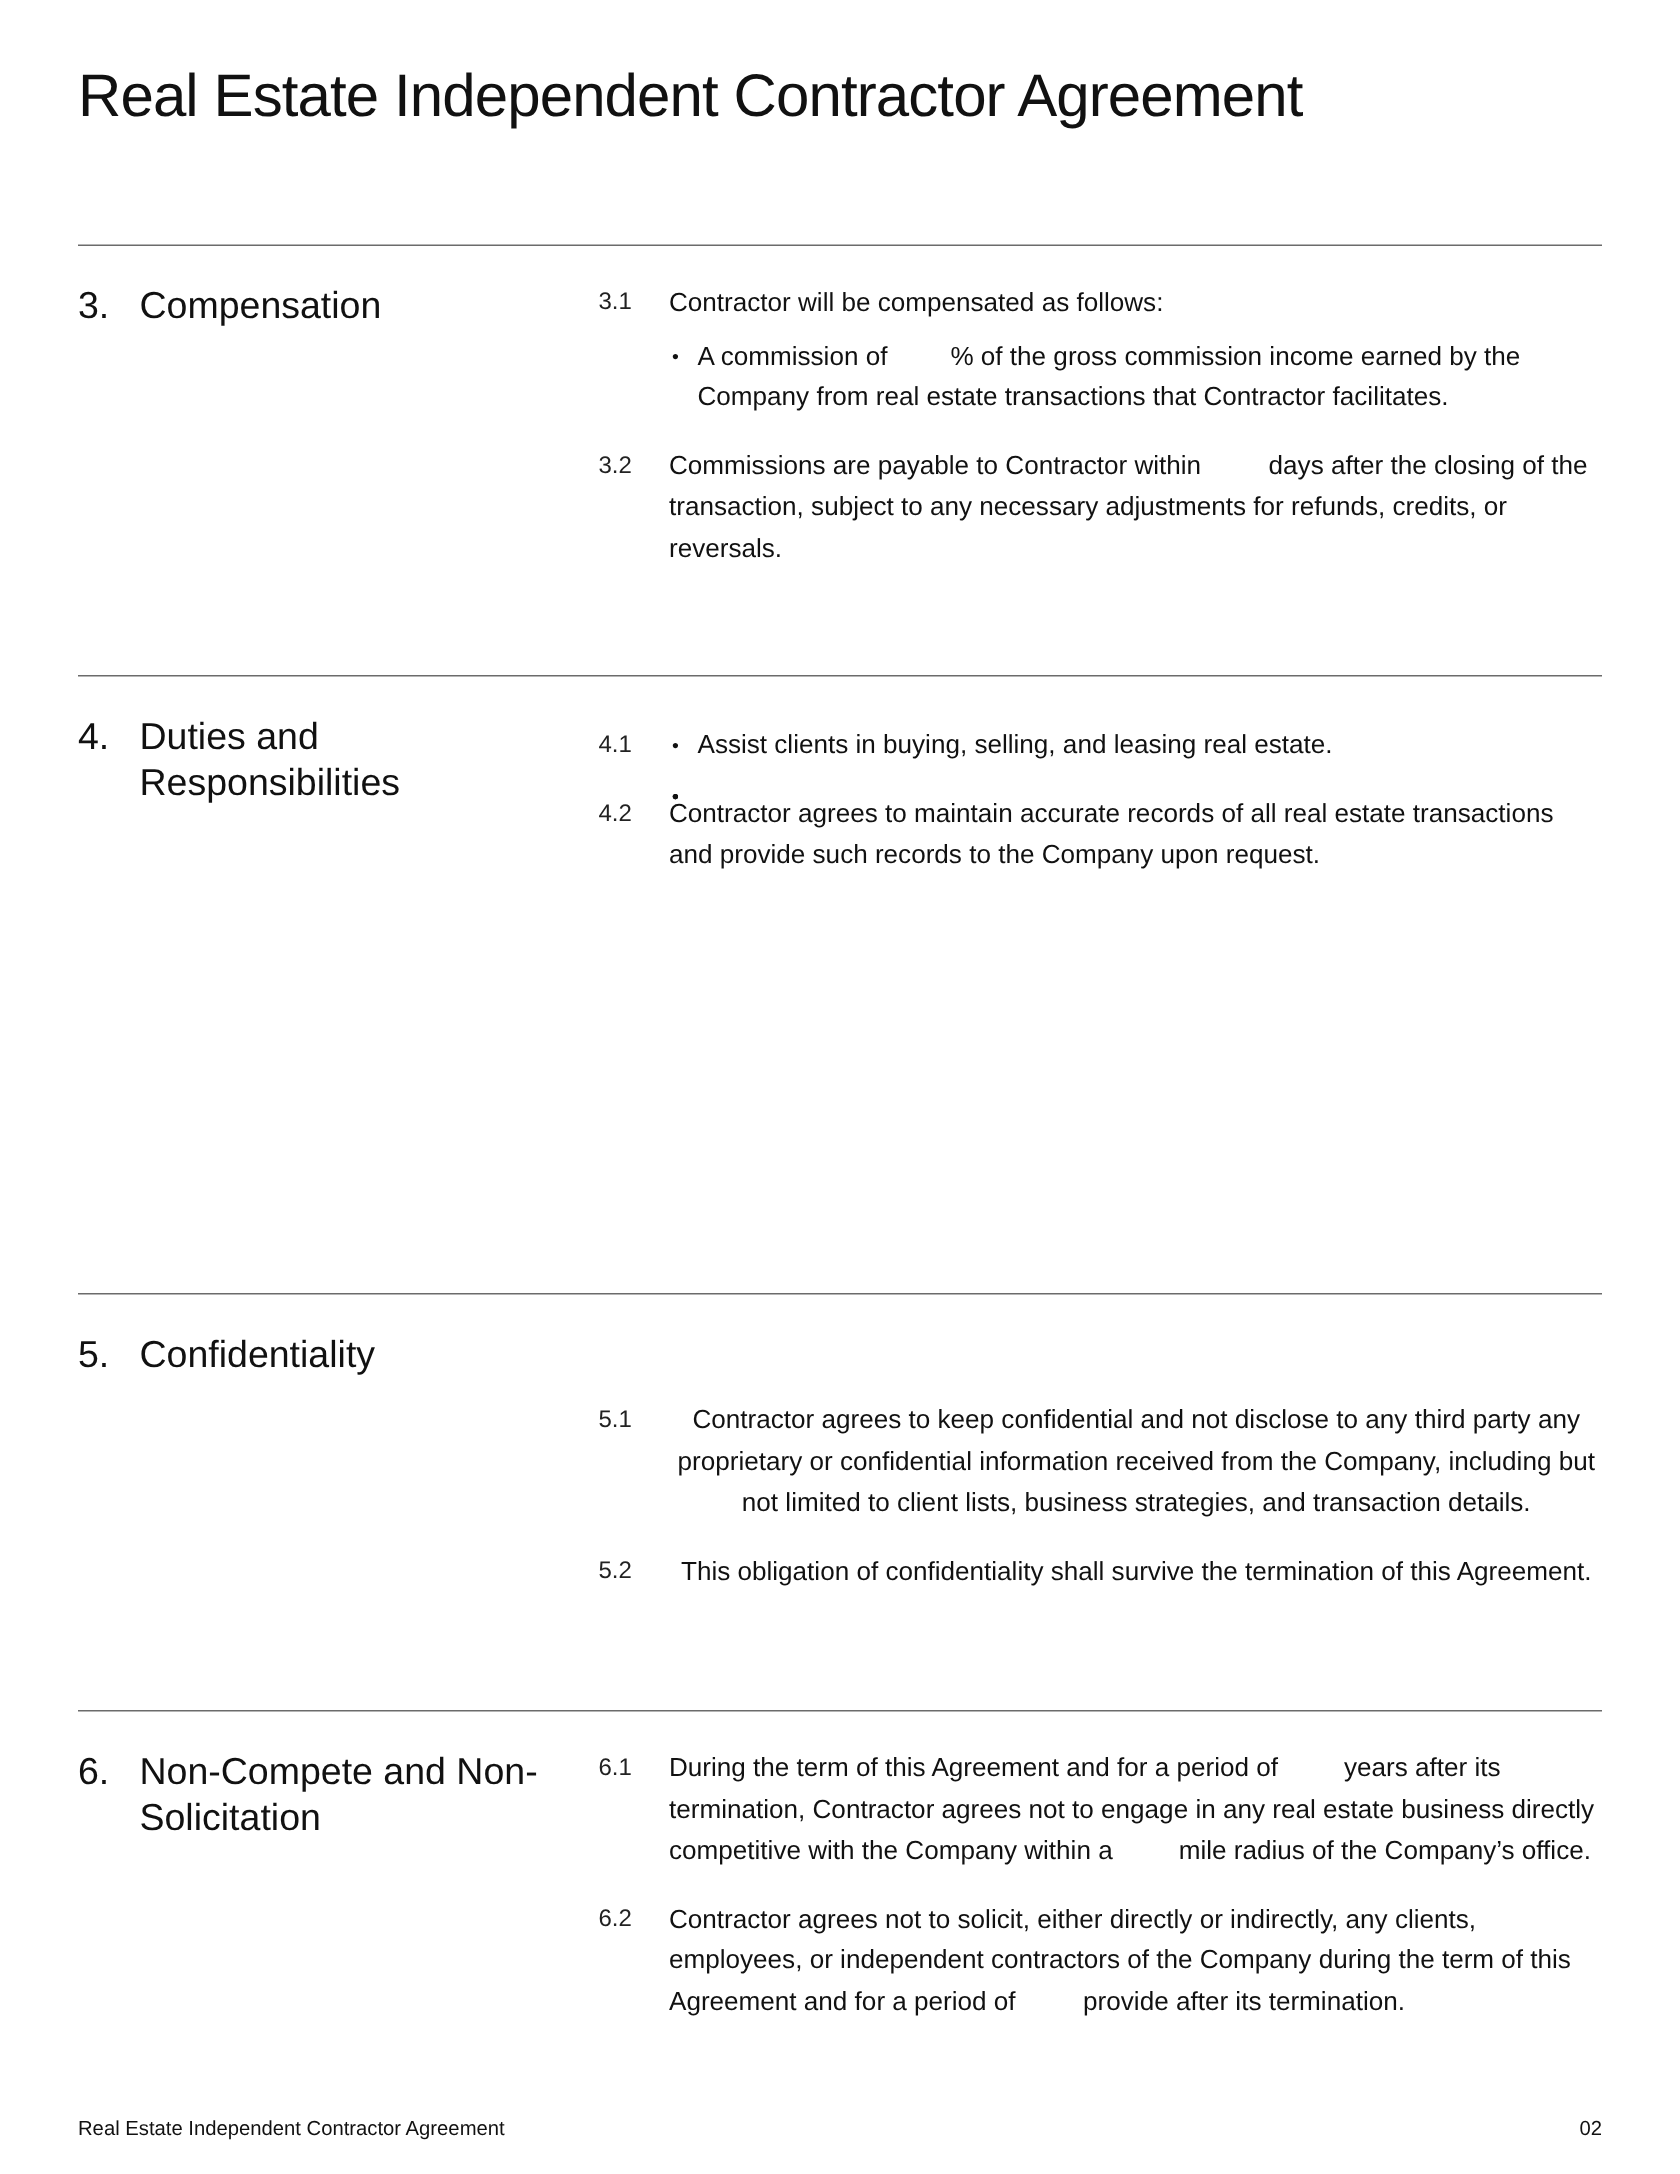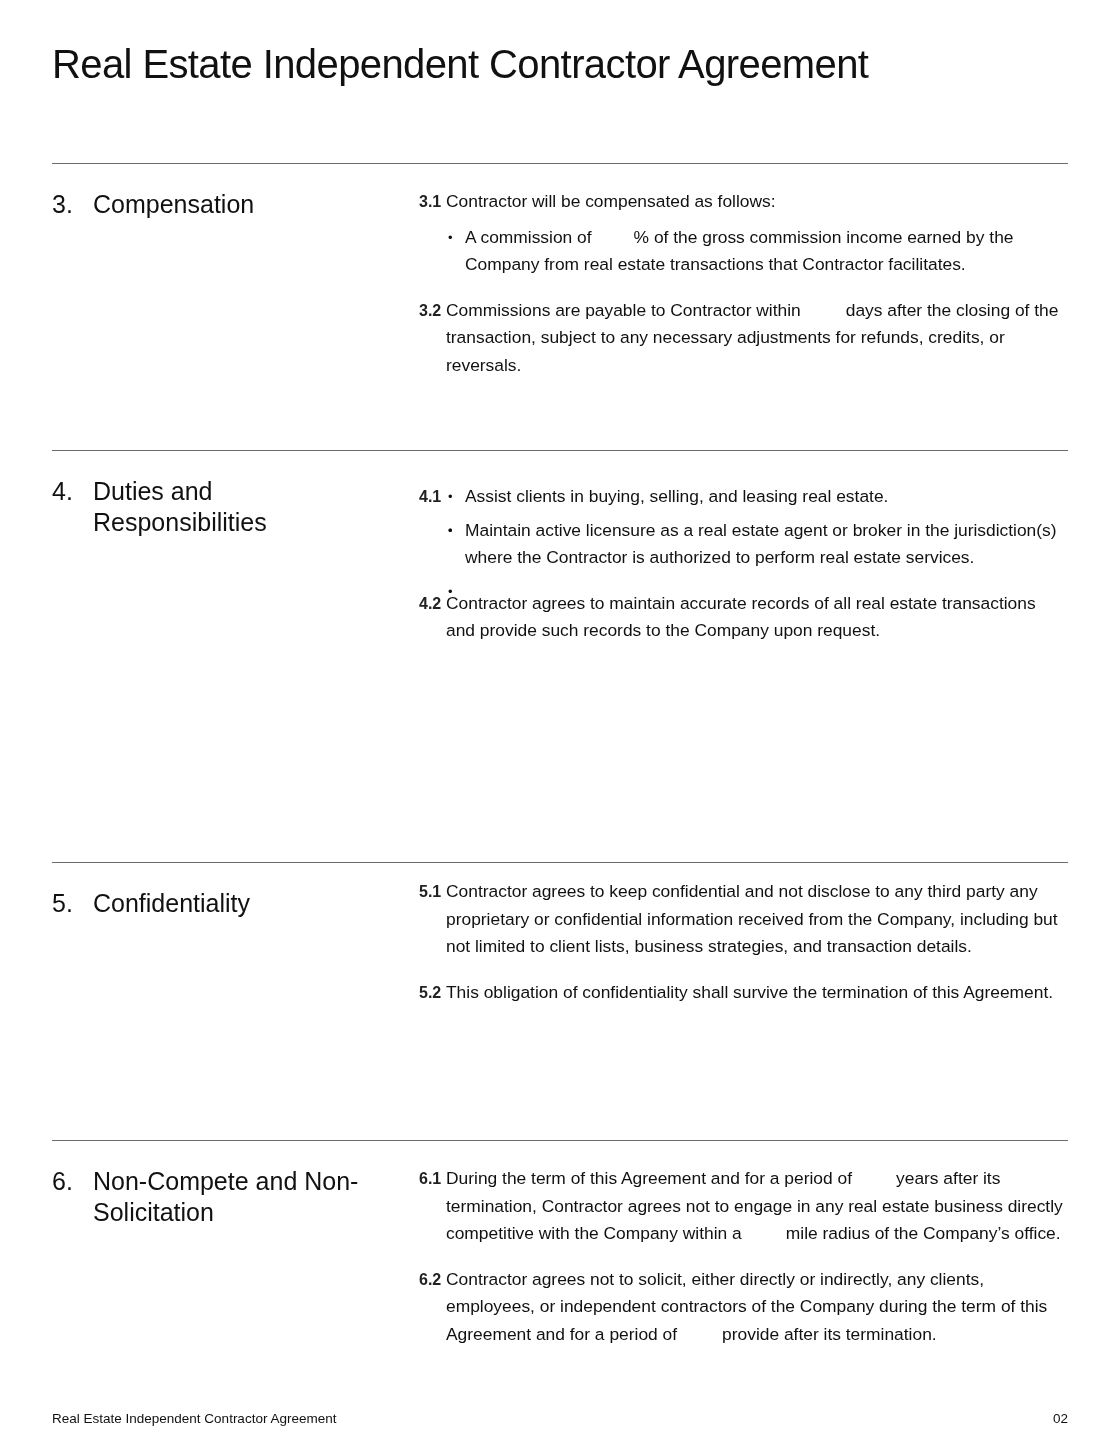--- a/index.html
+++ b/index.html
@@ -6,21 +6,21 @@
   body { width:1120px; height:1449px; position:relative; overflow:hidden;
          font-family:"Liberation Sans", sans-serif; color:#111111; }
   .title { position:absolute; left:52px; top:42px; font-size:40px; letter-spacing:-0.6px;
            font-weight:400; margin:0; white-space:nowrap; }
   .divider { position:absolute; left:52px; width:1016px; height:0; border-top:1.5px solid #6b6b6b; }
   .sec-head { position:absolute; left:52px; width:320px; font-size:25px; line-height:31px; }
   .sec-head .num { position:absolute; left:0; top:0; }
   .sec-head .txt { position:absolute; left:41px; top:0; width:280px; }
   .clauses { position:absolute; left:399px; width:670px; font-size:17.4px; line-height:27.5px; }
   .clause { position:relative; padding-left:47px; margin-bottom:18px; }
-  .clause .cnum { position:absolute; left:0; top:0; font-weight:700; font-size:16px; color:#222;margin-left:20px; }
+  .clause .cnum { position:absolute; left:0; top:0; font-weight:400; font-size:16px; color:#222; }
   .clause p { margin:0; }
   .bullets { list-style:none; margin:8px 0 0 0; padding:0; }
   .bullets li { position:relative; padding-left:19px; margin-bottom:6px; }
   .bullets li .dot { position:absolute; left:2px; top:0; font-size:13px; }
   .blank { display:inline-block; }
   .footer-left { position:absolute; left:52px; top:1411px; font-size:13.5px; }
   .footer-right { position:absolute; right:52px; top:1411px; font-size:13.5px; }
 </style>
 </head>
 <body>
@@ -53,36 +53,36 @@
 <div class="sec-head" style="top:476px;">
   <span class="num">4.</span>
   <span class="txt">Duties and Responsibilities</span>
 </div>
 <div class="clauses" style="top:475px;">
   <div class="clause">
     <span class="cnum">4.1</span>
     <ul class="bullets">
       <li><span class="dot">•</span><span>Assist clients in buying, selling, and leasing real estate.</span></li>
       <li><span class="dot">•</span></li>
-      <li><span class="dot">•</span><span>Maintain active licensure as a real estate agent or broker in the jurisdiction(s) where the Contractor is authorized to perform real estate services.</span></li>
+      <li><span class="dot">•</span></li>
       <li><span class="dot">•</span></li>
     </ul>
   </div>
   <div class="clause">
     <span class="cnum">4.2</span>
     <p>Contractor agrees to maintain accurate records of all real estate transactions and provide such records to the Company upon request.</p>
   </div>
 </div>
 
 <div class="divider" style="top:862px;"></div>
 <div class="sec-head" style="top:888px;">
   <span class="num">5.</span>
   <span class="txt">Confidentiality</span>
 </div>
-<div class="clauses" style="top:878px;">
+<div class="clauses" style="top:933px;text-align:center;">
   <div class="clause">
     <span class="cnum">5.1</span>
     <p>Contractor agrees to keep confidential and not disclose to any third party any proprietary or confidential information received from the Company, including but not limited to client lists, business strategies, and transaction details.</p>
   </div>
   <div class="clause">
     <span class="cnum">5.2</span>
     <p>This obligation of confidentiality shall survive the termination of this Agreement.</p>
   </div>
 </div>
 

